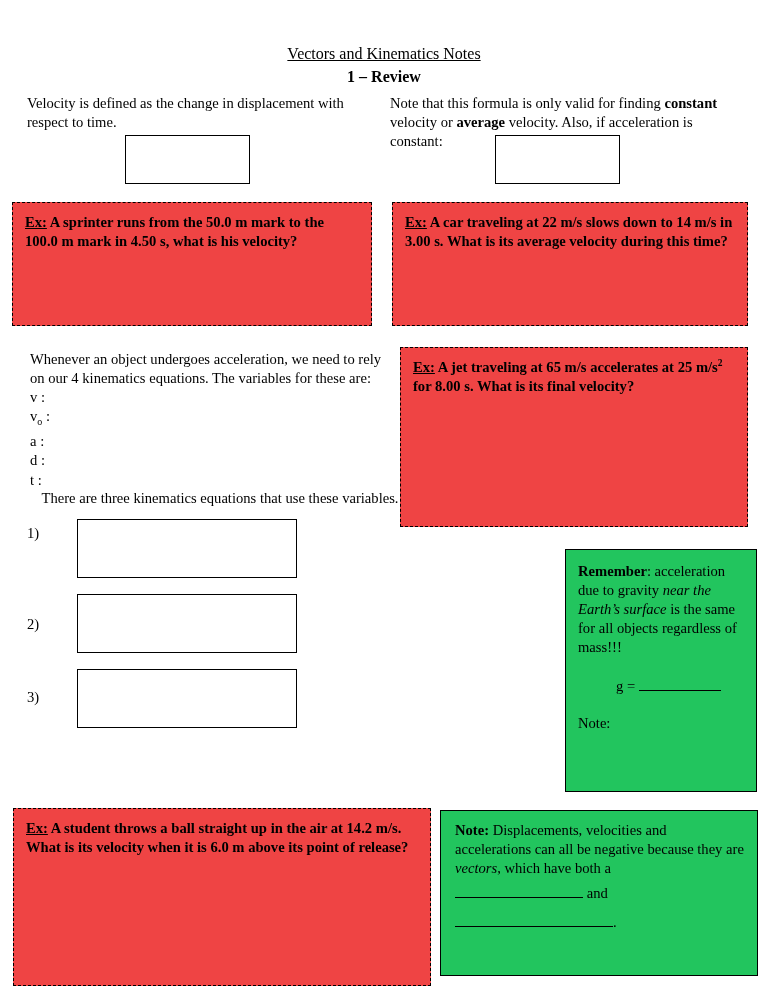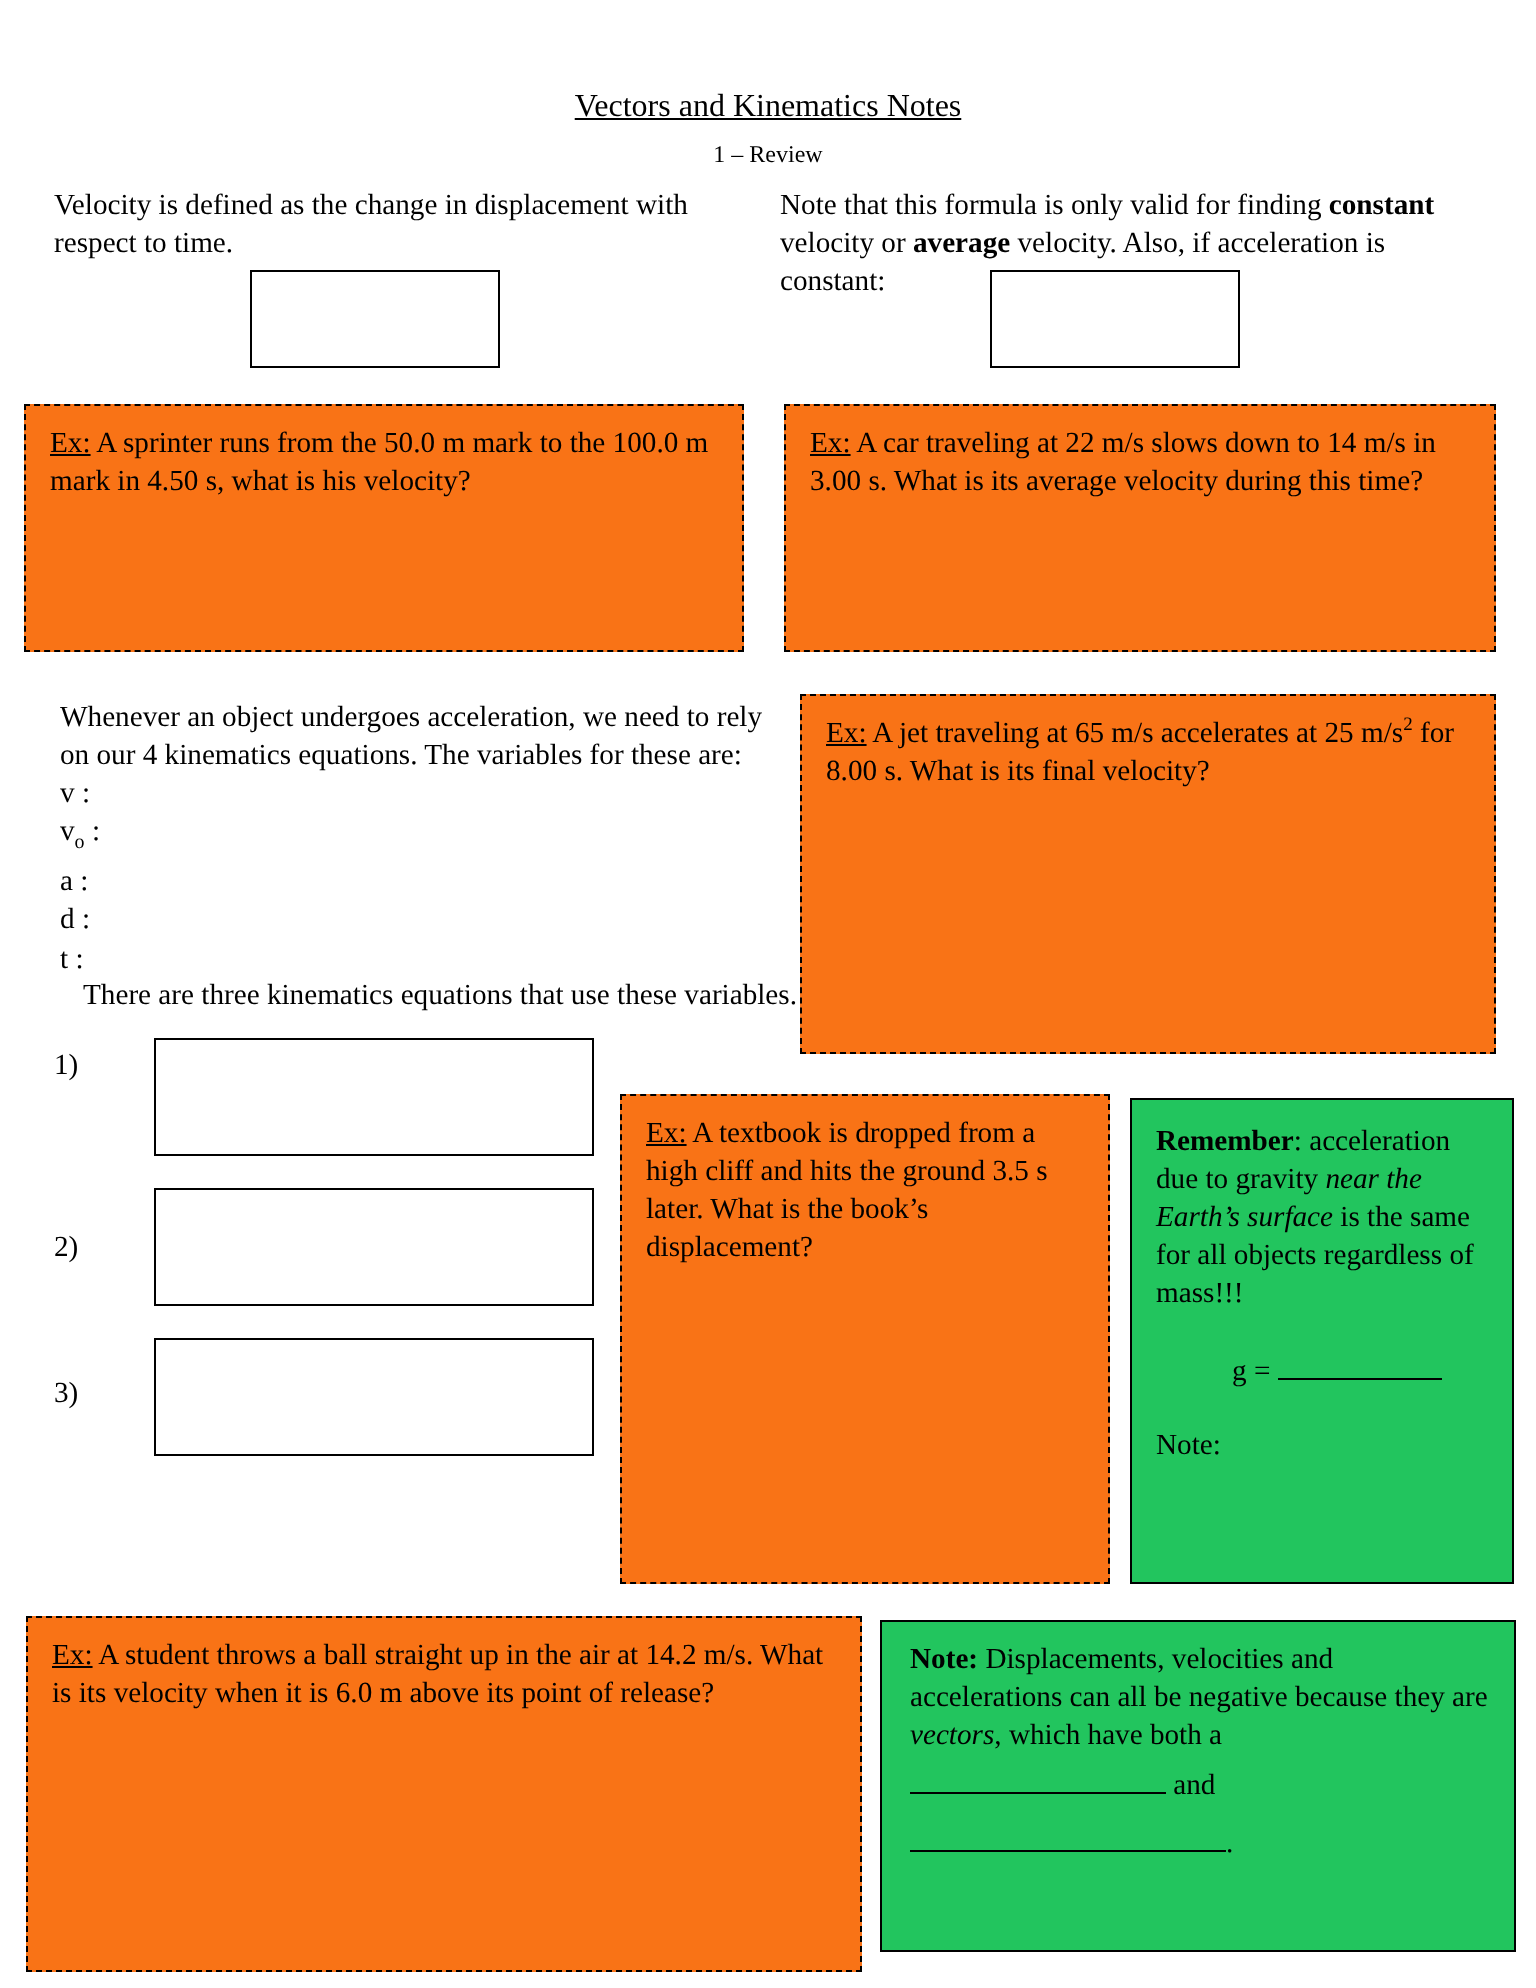--- a/index.html
+++ b/index.html
@@ -28,22 +28,22 @@
   #title-line1 {
     left: 0; top: 44px; width: 768px;
     text-align: center;
     font-size: 16px;
     line-height: 20px;
   }
   #title-line1 span { text-decoration: underline; }
   #title-line2 {
     left: 0; top: 67px; width: 768px;
     text-align: center;
-    font-size: 12px;
-    font-weight: normal;
+    font-size: 16px;
+    font-weight: bold;
     line-height: 20px;
   }
 
   
   .body-text {
     font-size: 14.6px;
     line-height: 19px;
   }
   #intro-left {
     left: 27px; top: 94px; width: 340px;
@@ -60,22 +60,23 @@
   #formula-box-velocity {
     left: 125px; top: 135px; width: 123px; height: 47px;
   }
   #formula-box-acceleration {
     left: 495px; top: 135px; width: 123px; height: 47px;
   }
 
   
   .dashed-box {
     border: 1px dashed #000;
-    background: #f97316;
+    background: #ef4444;
     box-sizing: border-box;
+    font-weight: bold;
   }
   .solid-box {
     border: 1px solid #000;
     background: #22c55e;
     box-sizing: border-box;
   }
   .box-text {
     font-size: 14.6px;
     line-height: 19px;
   }
@@ -220,26 +221,20 @@
 
   <div class="abs eq-number" id="eq-num-1">1)</div>
   <div class="abs eq-box" id="eq-box-1"></div>
 
   <div class="abs eq-number" id="eq-num-2">2)</div>
   <div class="abs eq-box" id="eq-box-2"></div>
 
   <div class="abs eq-number" id="eq-num-3">3)</div>
   <div class="abs eq-box" id="eq-box-3"></div>
 
-  <div class="abs dashed-box" id="ex-textbook-box">
-    <div class="box-pad box-text">
-      <span class="ex-label">Ex:</span>
-      <span>A textbook is dropped from a high cliff and hits the ground 3.5 s later. What is the book’s displacement?</span>
-    </div>
-  </div>
 
   <div class="abs solid-box" id="remember-box">
     <div class="rem-body box-text">
       <div>
         <b>Remember</b><span>: acceleration due to gravity </span><i>near the Earth’s surface</i><span> is the same for all objects regardless of mass!!!</span>
       </div>
       <div class="g-line">
         <span>g = </span><span class="blank-line blank-md"></span>
       </div>
       <div class="note-line">Note:</div>

